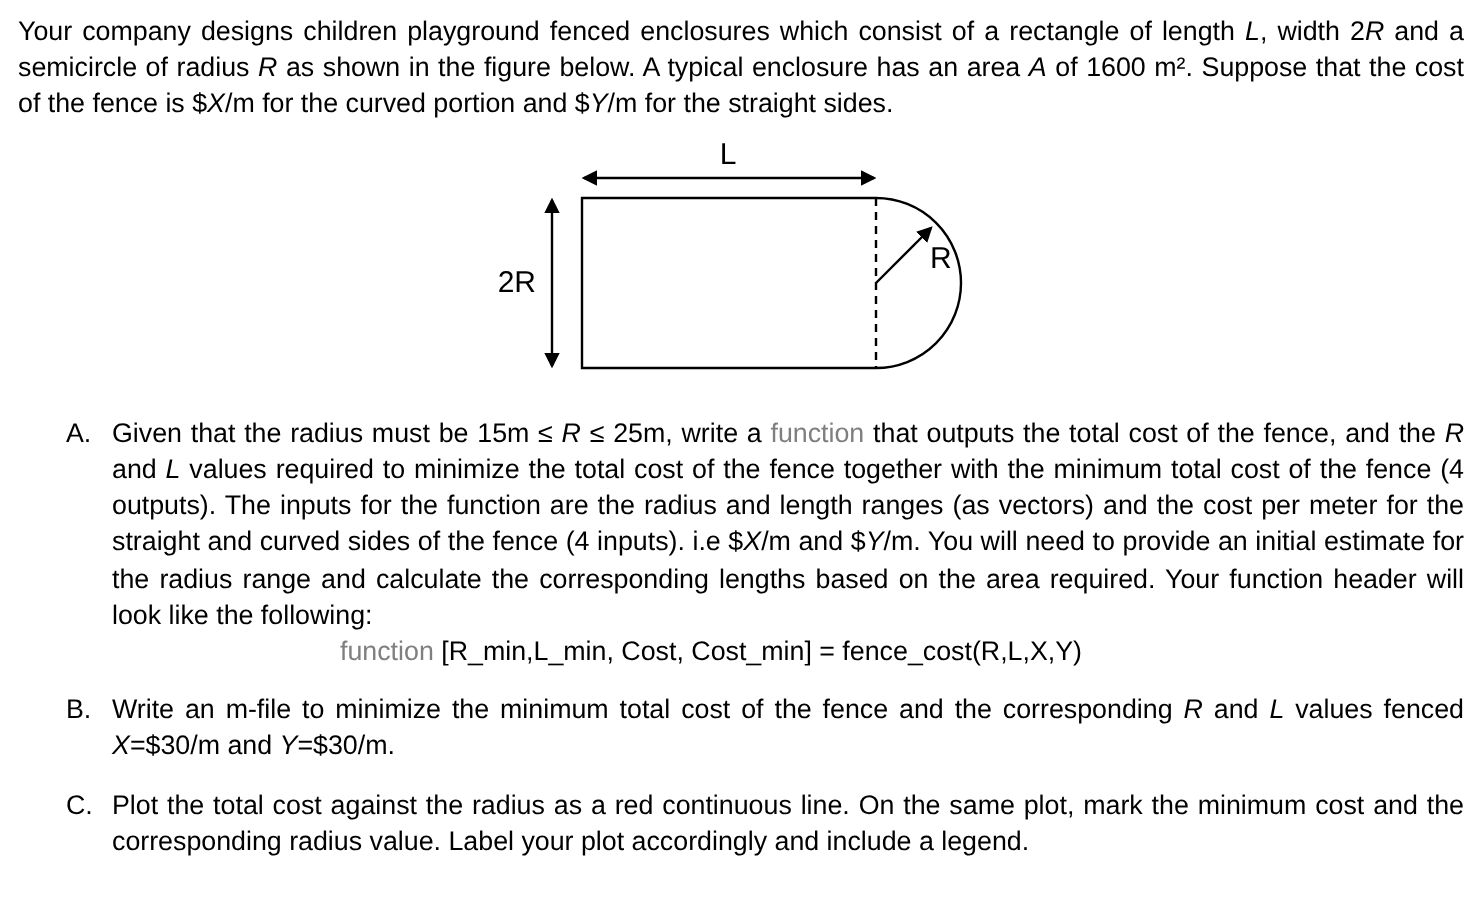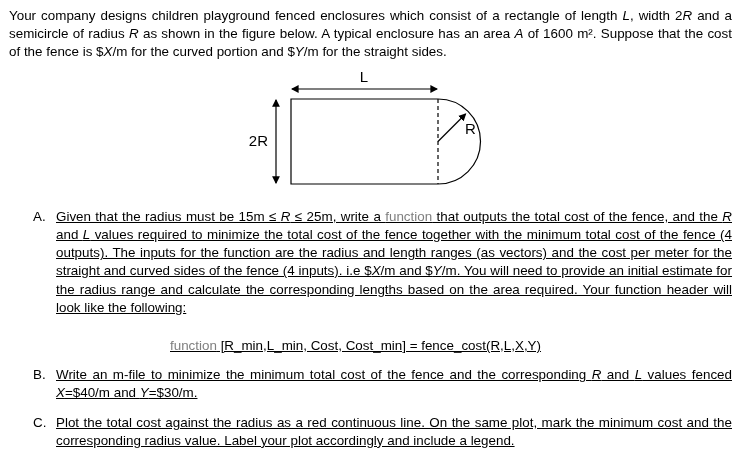--- a/index.html
+++ b/index.html
@@ -16,22 +16,22 @@
   .para { text-align: justify; line-height: 1.36; }
   .var { font-style: italic; }
   .code-kw { color: var(--code-keyword, #7f7f7f); }
   .figure-wrap { display: flex; justify-content: center; margin: 9px 0 2px 0; }
   svg { display: block; }
   svg text { font-size: 15px; fill: #000; font-family: "Liberation Sans", sans-serif; }
   svg .stroke { stroke: var(--figure-stroke, #000); stroke-width: 1.2; fill: none; }
   .items { margin-top: 15px; }
   .item { display: flex; margin-top: 11px; padding-left: 24px; }
   .item-label { width: 23px; flex: none; line-height: 1.36; }
-  .item-body { flex: 1; min-width: 0; text-decoration: underline; }
-  .code-line { margin: 20px 0 0 114px; line-height: 1.36; }
+  .item-body { flex: 1; min-width: 0; }
+  .code-line { margin: 0 0 0 114px; line-height: 1.36; }
 </style>
 </head>
 <body>
 
 <div class="page">
 
   <p class="para">
     <span>Your company designs children playground fenced enclosures which consist of a rectangle of length </span><span class="var">L</span><span>, width 2</span><span class="var">R</span><span> and a semicircle of radius </span><span class="var">R</span><span> as shown in the figure below. A typical enclosure has an area </span><span class="var">A</span><span> of 1600 m². Suppose that the cost of the fence is $</span><span class="var">X</span><span>/m for the curved portion and $</span><span class="var">Y</span><span>/m for the straight sides.</span>
   </p>
 
@@ -71,21 +71,21 @@
         <p class="code-line">
           <span class="code-kw">function</span><span> [R_min,L_min, Cost, Cost_min] = fence_cost(R,L,X,Y)</span>
         </p>
       </div>
     </div>
 
     <div class="item">
       <span class="item-label">B.</span>
       <div class="item-body">
         <p class="para">
-          <span>Write an m-file to minimize the minimum total cost of the fence and the corresponding </span><span class="var">R</span><span> and </span><span class="var">L</span><span> values fenced </span><span class="var">X</span><span>=$40/m and </span><span class="var">Y</span><span>=$30/m.</span>
+          <span>Write an m-file to minimize the minimum total cost of the fence and the corresponding </span><span class="var">R</span><span> and </span><span class="var">L</span><span> values fenced </span><span class="var">X</span><span>=$30/m and </span><span class="var">Y</span><span>=$30/m.</span>
         </p>
       </div>
     </div>
 
     <div class="item">
       <span class="item-label">C.</span>
       <div class="item-body">
         <p class="para">
           <span>Plot the total cost against the radius as a red continuous line. On the same plot, mark the minimum cost and the corresponding radius value. Label your plot accordingly and include a legend.</span>
         </p>

